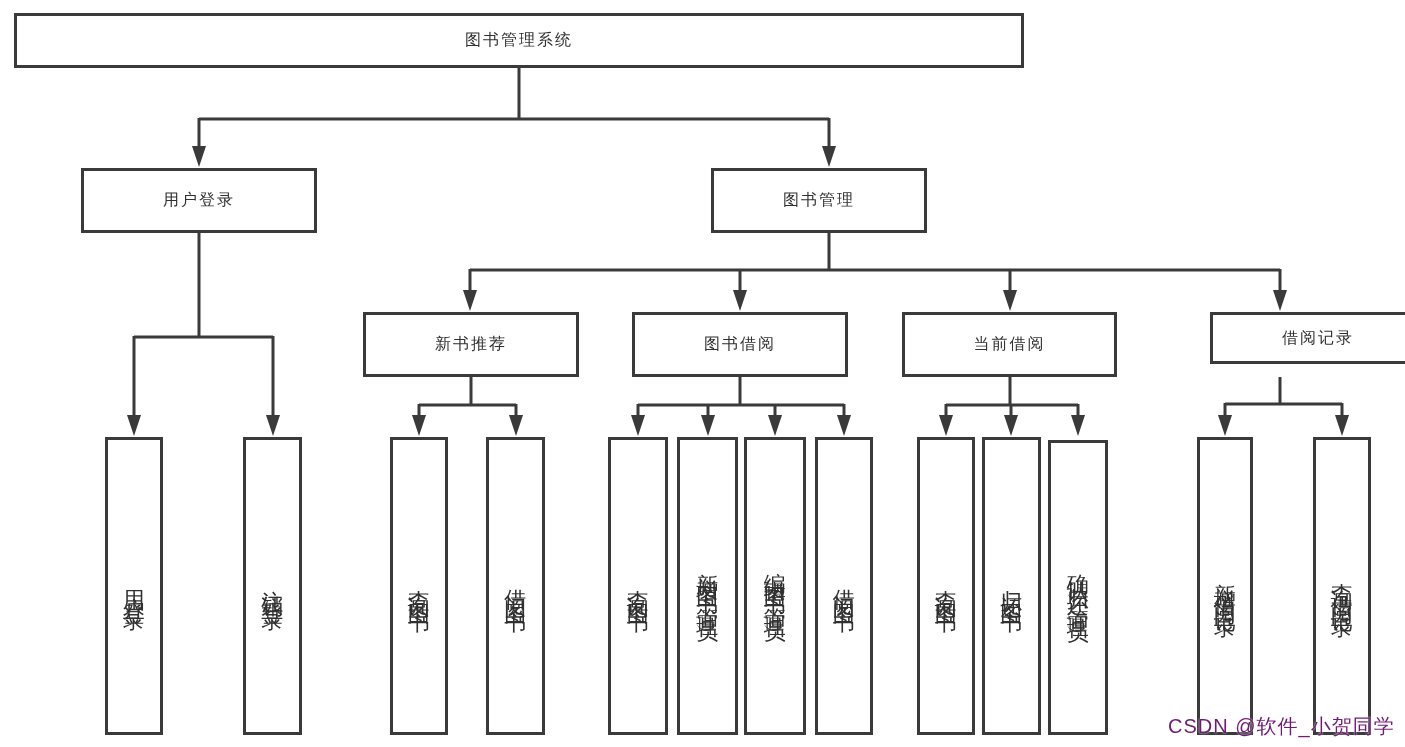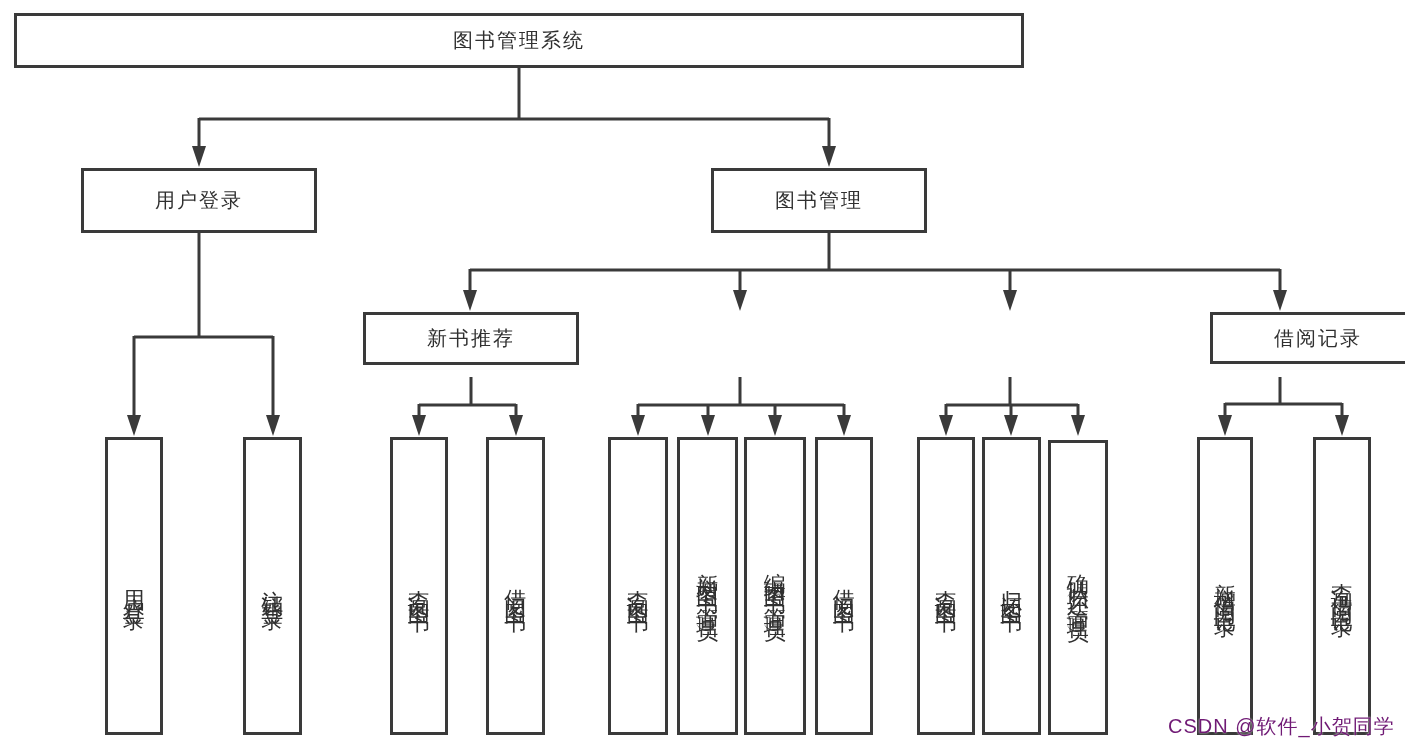--- a/index.html
+++ b/index.html
@@ -7,21 +7,21 @@
     position:relative; width:1405px; height:747px; background:#ffffff;
     font-family:"Liberation Sans", sans-serif; overflow:hidden;
   }
   .connectors { position:absolute; left:0; top:0; }
   .box {
     position:absolute; box-sizing:border-box;
     border:3px solid #3a3a3a; background:#ffffff;
     display:flex; align-items:center; justify-content:center;
     color:#303030;
   }
-  .box.h span { font-size:20px; letter-spacing:2px; white-space:nowrap; }
+  .box.h span { font-size:16px; letter-spacing:2px; white-space:nowrap; }
   .box.v span {
     writing-mode:vertical-rl; text-orientation:mixed;
     font-size:22px; letter-spacing:7px; line-height:1.15; white-space:nowrap;
   }
   .watermark {
     position:absolute; left:1168px; top:713px;
     font-size:20px; color:#701a75; white-space:nowrap; letter-spacing:1px;
     text-shadow:0 0 2px #ffffff; z-index:5;
   }
 </style>
@@ -67,22 +67,28 @@
     <span>图书管理系统</span>
   </div>
 
   <div class="box h" style="left:81px; top:168px; width:236px; height:65px;">
     <span>用户登录</span>
   </div>
   <div class="box h" style="left:711px; top:168px; width:216px; height:65px;">
     <span>图书管理</span>
   </div>
 
-  <div class="box h" style="left:363px; top:312px; width:216px; height:53px;">
+  <div class="box h" style="left:363px; top:312px; width:216px; height:65px;">
     <span>新书推荐</span>
+  </div>
+  <div class="box h" style="left:632px; top:312px; width:216px; height:65px;">
+    <span>图书借阅</span>
+  </div>
+  <div class="box h" style="left:902px; top:312px; width:215px; height:65px;">
+    <span>当前借阅</span>
   </div>
   <div class="box h" style="left:1210px; top:312px; width:216px; height:52px;">
     <span>借阅记录</span>
   </div>
 
   <div class="box v" style="left:105px; top:437px; width:58px; height:298px;">
     <span>用户登录</span>
   </div>
   <div class="box v" style="left:243px; top:437px; width:59px; height:298px;">
     <span>注销登录</span>

